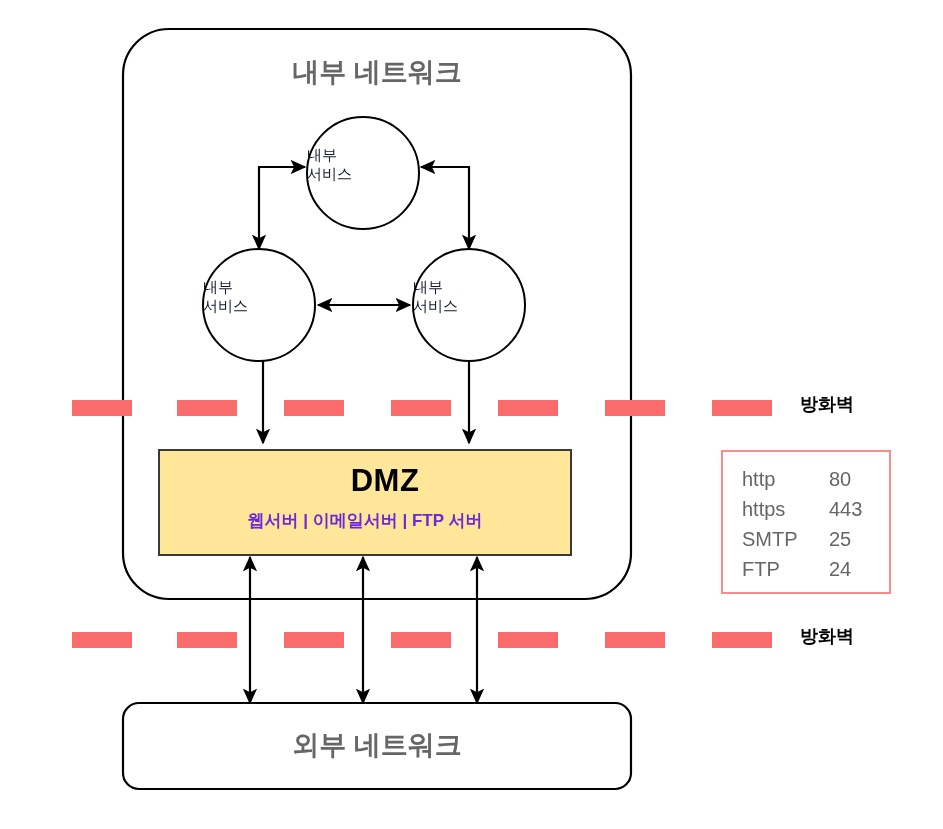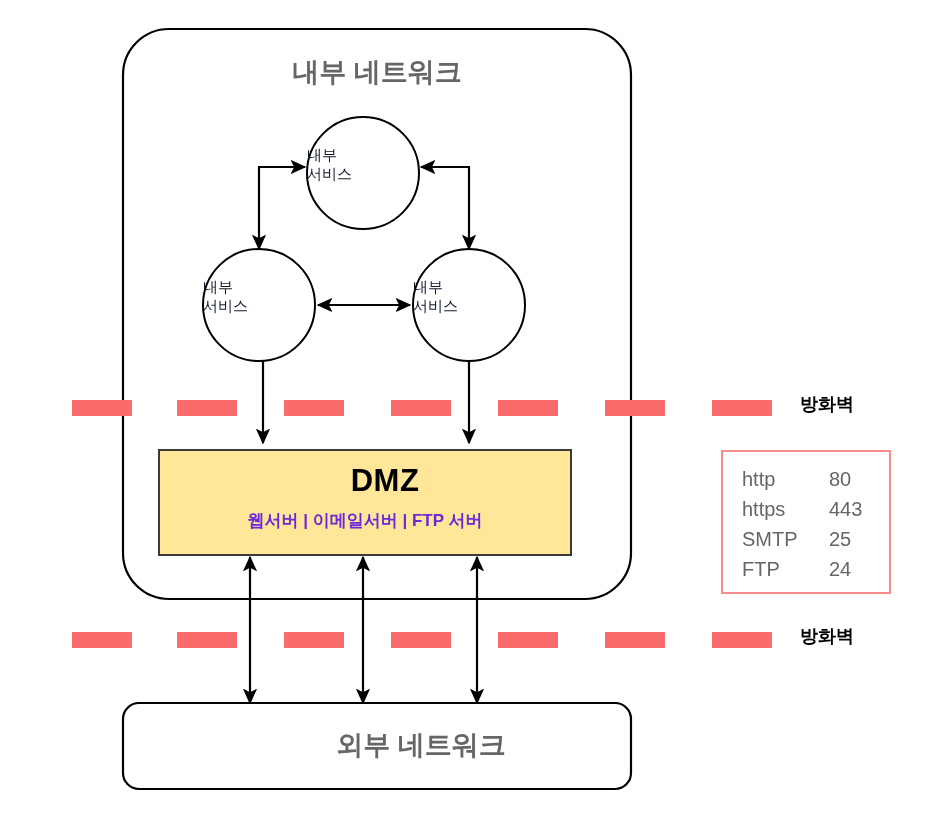--- a/index.html
+++ b/index.html
@@ -166,15 +166,15 @@
     <div class="port-cell port-name" style="left:742px; top:498px;">https</div>
     <div class="port-cell port-num" style="left:829px; top:498px;text-align:center;">443</div>
 
     <div class="port-cell port-name" style="left:742px; top:528px;">SMTP</div>
     <div class="port-cell port-num" style="left:829px; top:528px;text-align:center;">25</div>
 
     <div class="port-cell port-name" style="left:742px; top:558px;">FTP</div>
     <div class="port-cell port-num" style="left:829px; top:558px;">24</div>
   </div>
 
-  <div class="lbl zone-title" style="left:123px; top:730px; width:508px;padding-left:44px;">외부 네트워크</div>
+  <div class="lbl zone-title" style="left:123px; top:730px; width:508px;">외부 네트워크</div>
 
 </div>
 
 </body></html>

